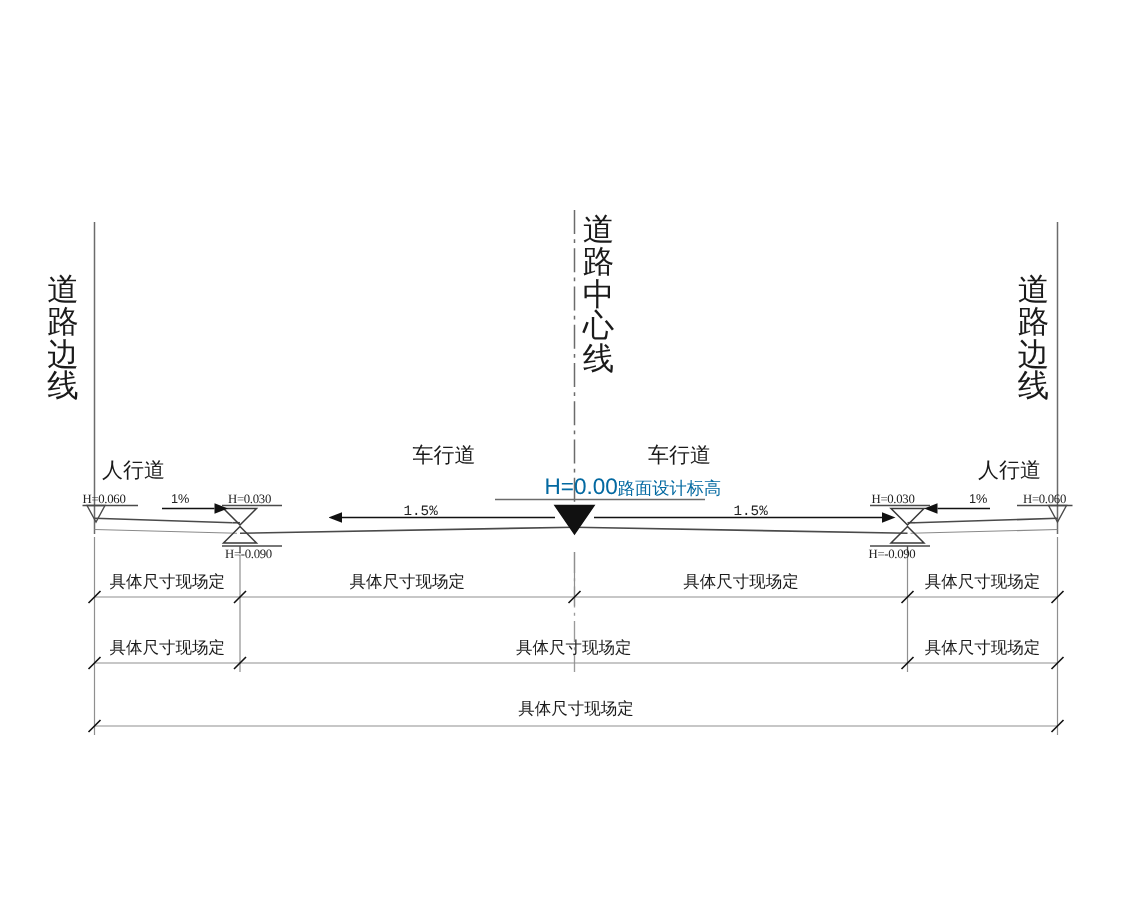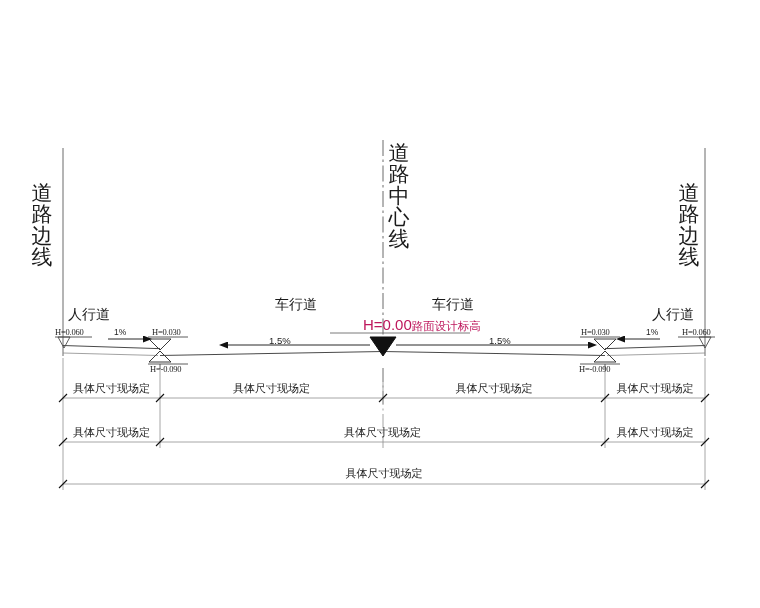--- a/index.html
+++ b/index.html
@@ -9,26 +9,26 @@
   #stage{position:relative;width:760px;height:608px;background:#fff;}
   svg.layer{position:absolute;left:0;top:0;width:760px;height:608px;}
   .lbl{position:absolute;white-space:nowrap;color:#1a1a1a;line-height:1;}
   .vtext{position:absolute;color:#1a1a1a;line-height:1.02;
          font-size:21px;text-align:center;width:24px;
          font-family:"Liberation Serif","DejaVu Serif",serif;}
   .vtext span{display:block;}
   .elev{font-size:8.5px;font-family:Liberation Serif, serif;
         color:#222;letter-spacing:-0.2px;}
   .pct{font-size:8.5px;font-family:"Liberation Sans","DejaVu Sans",sans-serif;color:#222;}
-  .pct15{font-size:9.5px;font-family:Liberation Sans, sans-serif;color:#222;text-align:center;}
+  .pct15{font-size:9.5px;font-family:Liberation Mono, monospace;color:#222;text-align:center;}
   .dimtxt{font-size:11px;color:#1a1a1a;
           font-family:"Liberation Serif","DejaVu Serif",serif;}
   .seclbl{font-size:14px;color:#1a1a1a;
           font-family:"Liberation Serif","DejaVu Serif",serif;}
-  .ctrelev{font-size:14px;color:#be185d;white-space:nowrap;}
+  .ctrelev{font-size:14px;color:#0369a1;white-space:nowrap;}
   .ctrelev .h{font-family:"Liberation Sans","DejaVu Sans",sans-serif;font-size:15px;}
   .ctrelev .c{font-family:"Liberation Serif","DejaVu Serif",serif;font-size:11.5px;}
 </style>
 </head>
 <body>
 
 <div id="stage">
 
   <svg class="layer" viewBox="0 0 760 608">
     <defs>

